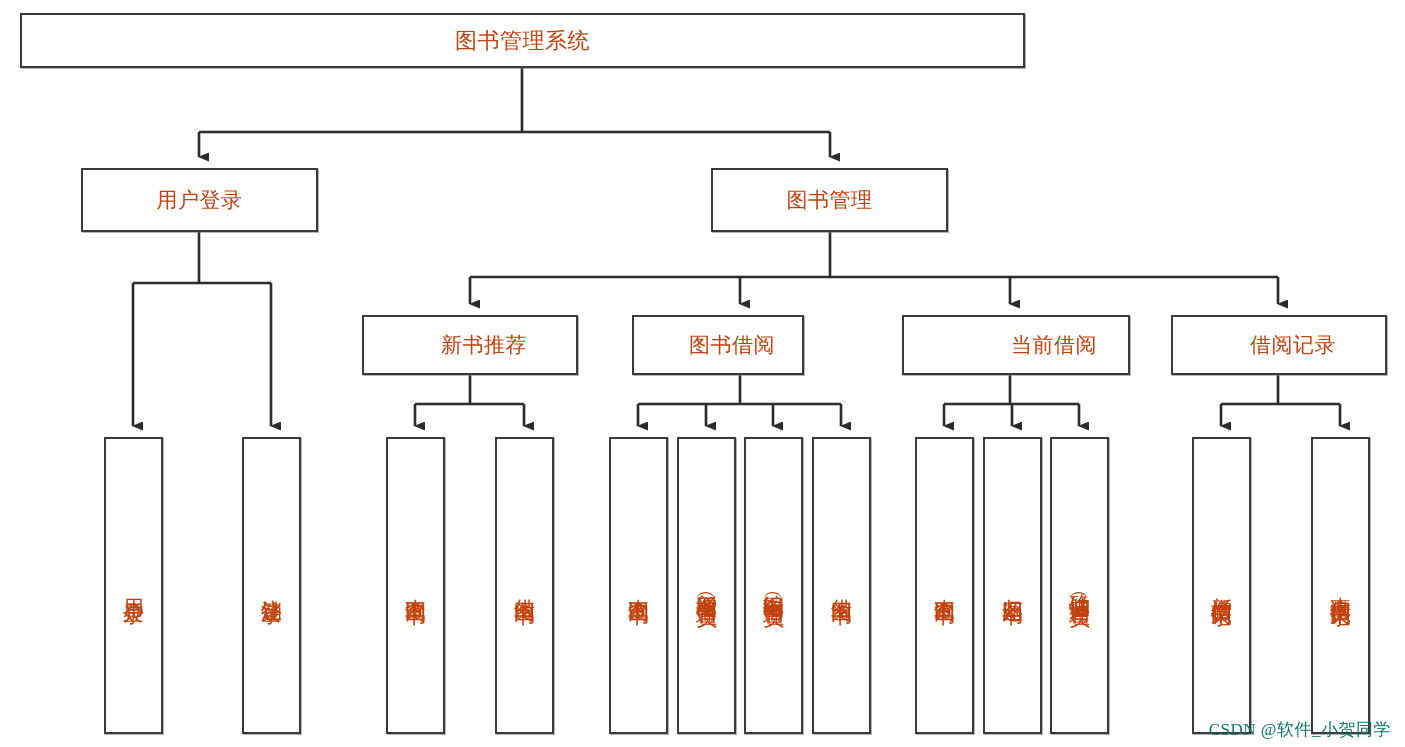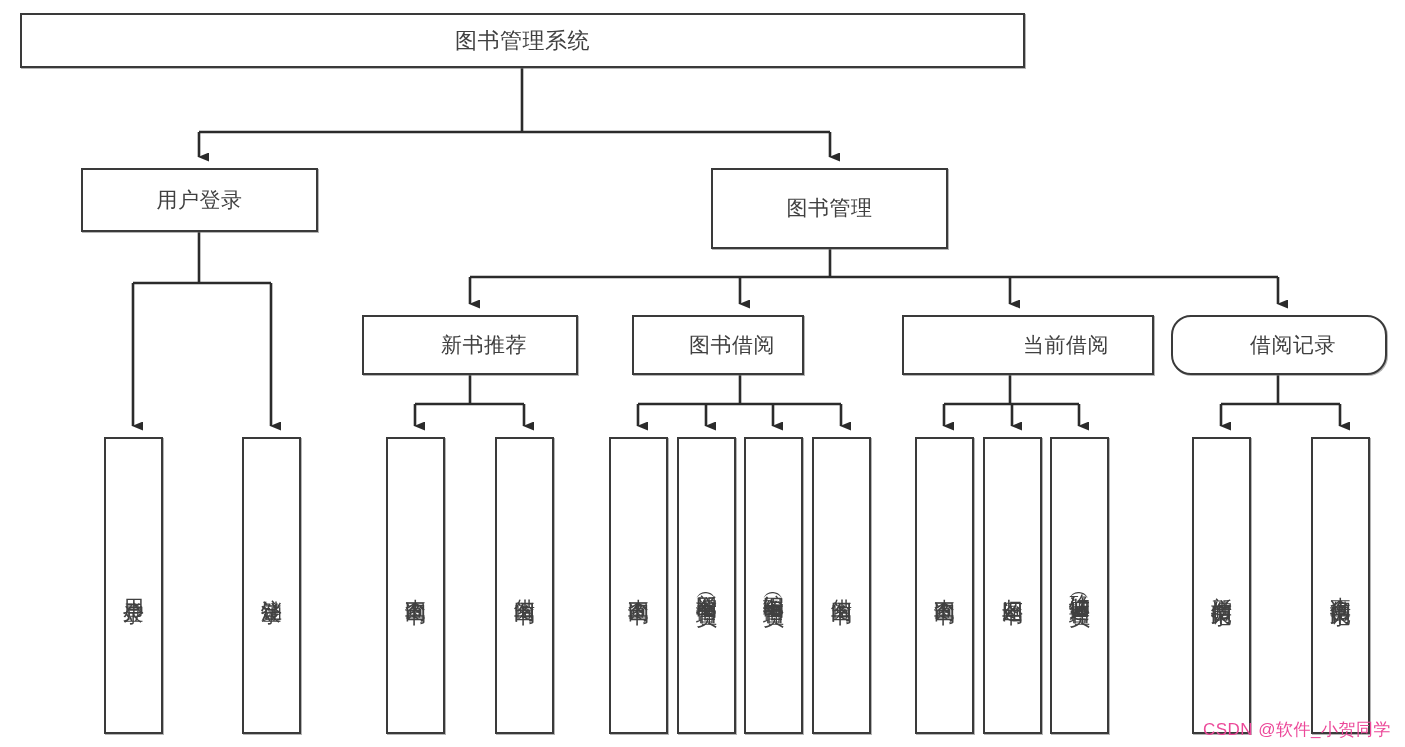--- a/index.html
+++ b/index.html
@@ -27,21 +27,21 @@
     pointer-events: none;
   }
   .node {
     position: absolute;
     box-sizing: border-box;
     border: 2px solid #3a3a3a;
     background: #ffffff;
     display: flex;
     align-items: center;
     justify-content: center;
-    color: #404040;
+    color: #c2410c;
     box-shadow: 1px 1px 0 rgba(120,120,120,0.55);
   }
   .node .label {
     display: block;
     text-align: center;
     line-height: 1.18;
     letter-spacing: 0.5px;
   }
   .node-root .label { font-size: 22px; }
   .node-l2 .label { font-size: 21px; }
@@ -57,23 +57,24 @@
     font-size: 21px;
     line-height: 1.05;
     letter-spacing: 2px;
     white-space: nowrap;
   }
   #watermark {
     position: absolute;
     right: 14px;
     bottom: 6px;
     font-size: 17px;
-    color: #ec4899;
+    color: #0f766e;
     letter-spacing: 0.5px;
     white-space: nowrap;
+    font-family: Liberation Serif, serif;
   }
 </style>
 </head>
 <body>
 
 <div id="canvas">
 
   <svg id="edges" viewBox="0 0 1405 747">
     <defs>
       <marker id="arw" markerWidth="9" markerHeight="11" refX="4.5" refY="10" orient="auto" markerUnits="userSpaceOnUse">
@@ -124,34 +125,34 @@
     </g>
   </svg>
 
   <div class="node node-root" style="left:20px; top:13px; width:1005px; height:55px;">
     <span class="label">图书管理系统</span>
   </div>
 
   <div class="node node-l2" style="left:81px; top:168px; width:237px; height:64px;">
     <span class="label">用户登录</span>
   </div>
-  <div class="node node-l2" style="left:711px; top:168px; width:237px; height:81px;">
+  <div class="node node-l2" style="left:711px; top:168px; width:237px; height:64px;">
     <span class="label">图书管理</span>
   </div>
 
   <div class="node node-l3" style="left:362px; top:315px; width:216px; height:60px;">
     <span class="label">新书推荐</span>
   </div>
   <div class="node node-l3" style="left:632px; top:315px; width:172px; height:60px;">
     <span class="label">图书借阅</span>
   </div>
-  <div class="node node-l3" style="left:902px; top:315px; width:252px; height:60px;padding-left:48px;">
+  <div class="node node-l3" style="left:902px; top:315px; width:228px; height:60px;padding-left:48px;">
     <span class="label">当前借阅</span>
   </div>
-  <div class="node node-l3" style="left:1171px; top:315px; width:216px; height:60px;border-radius:20px;">
+  <div class="node node-l3" style="left:1171px; top:315px; width:216px; height:60px;">
     <span class="label">借阅记录</span>
   </div>
 
   <div class="node node-leaf" style="left:104px; top:437px; width:59px; height:297px;">
     <span class="label">用户登录</span>
   </div>
   <div class="node node-leaf" style="left:242px; top:437px; width:59px; height:297px;">
     <span class="label">注销登录</span>
   </div>
 

